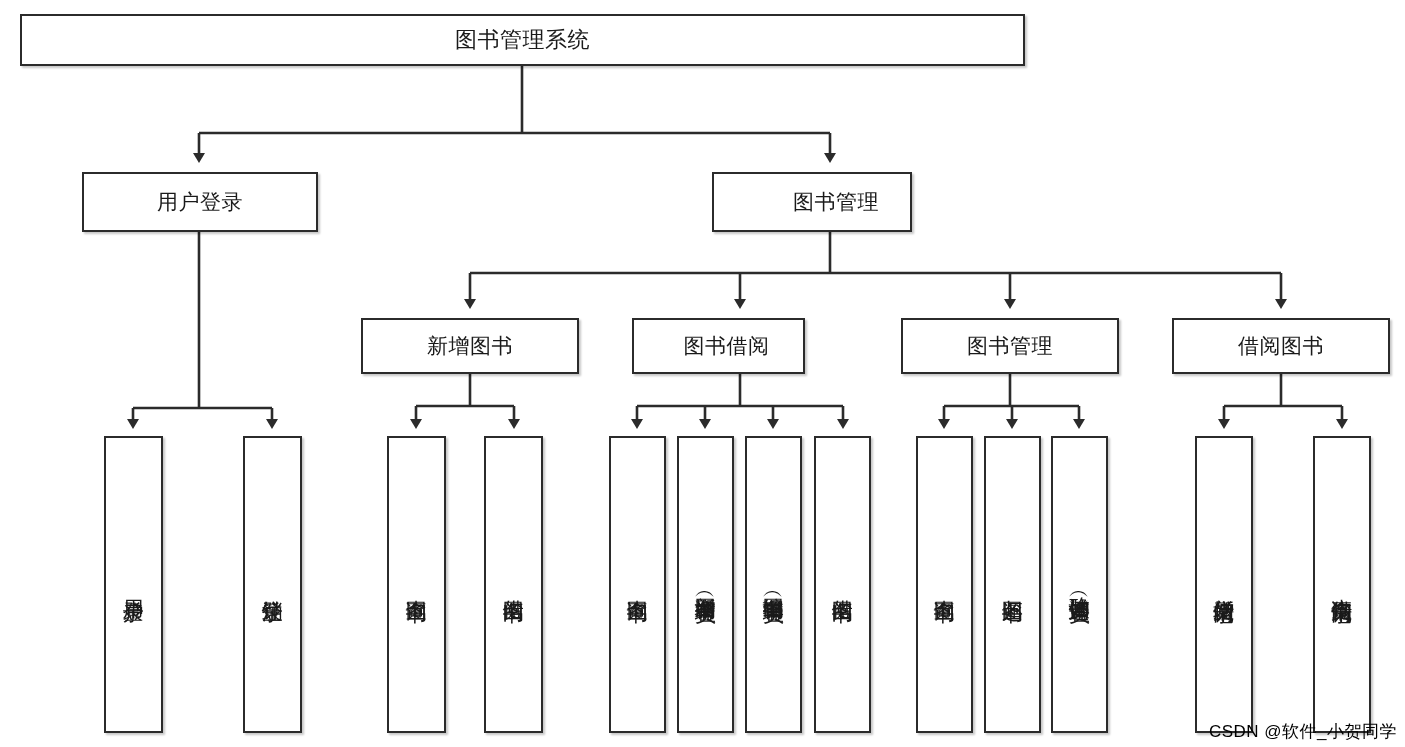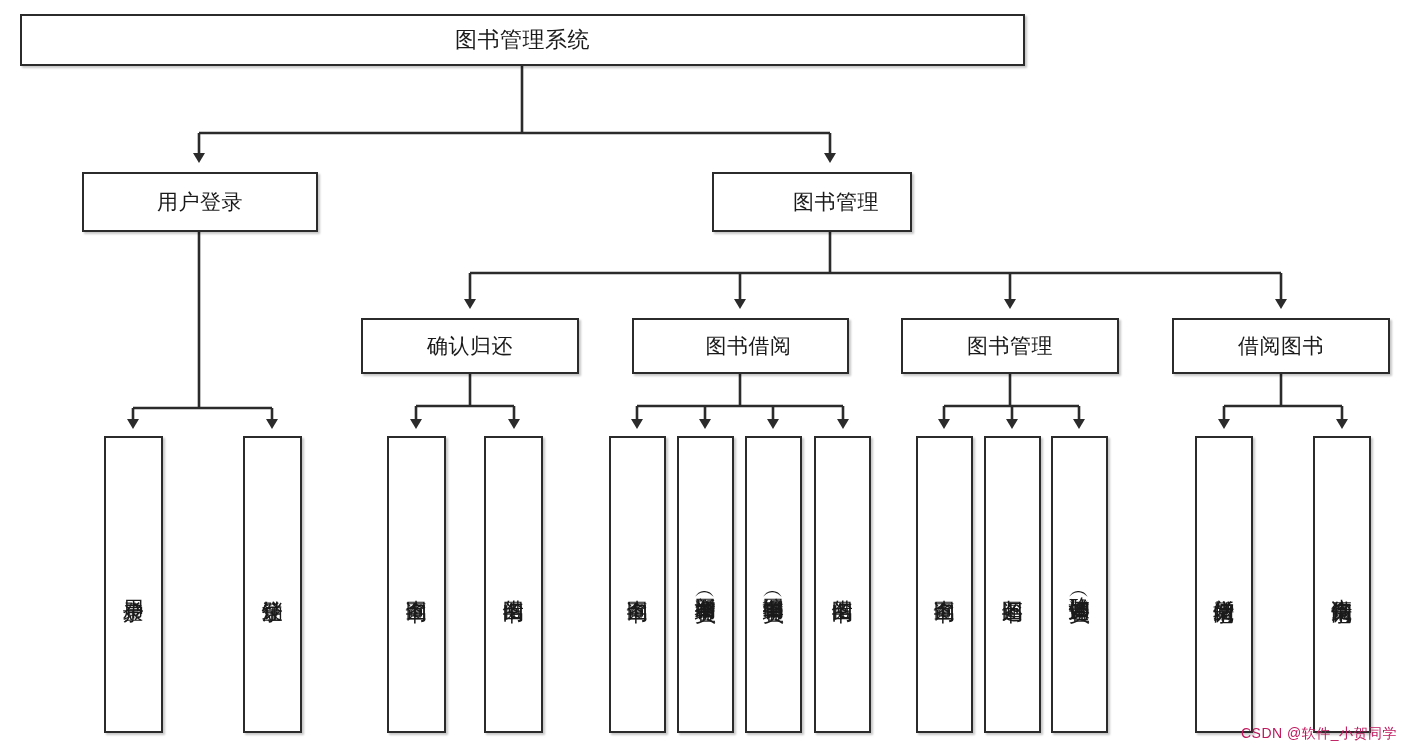--- a/index.html
+++ b/index.html
@@ -58,22 +58,22 @@
   .node.vert .vlabel {
     writing-mode: vertical-rl;
     text-orientation: upright;
     display: block;
     white-space: normal;
   }
   #watermark {
     position: absolute;
     right: 8px;
     bottom: 4px;
-    font-size: 14px;
-    color: #be185d;
+    font-size: 17px;
+    color: #000000;
     letter-spacing: 0.5px;
     white-space: nowrap;
     user-select: none;
   }
 </style>
 </head>
 <body>
 
 <div id="canvas">
 
@@ -132,23 +132,23 @@
   </div>
 
   <div class="node horiz" style="left:82px; top:172px; width:236px; height:60px;">
     <span>用户登录</span>
   </div>
   <div class="node horiz" style="left:712px; top:172px; width:200px; height:60px;padding-left:48px;">
     <span>图书管理</span>
   </div>
 
   <div class="node horiz" style="left:361px; top:318px; width:218px; height:56px;">
-    <span>确认归还</span>
-  </div>
-  <div class="node horiz" style="left:632px; top:318px; width:217px; height:56px;padding-left:16px;">
+    <span>新增图书</span>
+  </div>
+  <div class="node horiz" style="left:632px; top:318px; width:173px; height:56px;padding-left:16px;">
     <span>图书借阅</span>
   </div>
   <div class="node horiz" style="left:901px; top:318px; width:218px; height:56px;">
     <span>图书管理</span>
   </div>
   <div class="node horiz" style="left:1172px; top:318px; width:218px; height:56px;">
     <span>借阅图书</span>
   </div>
 
   <div class="node vert" style="left:104px; top:436px; width:59px; height:297px;">

